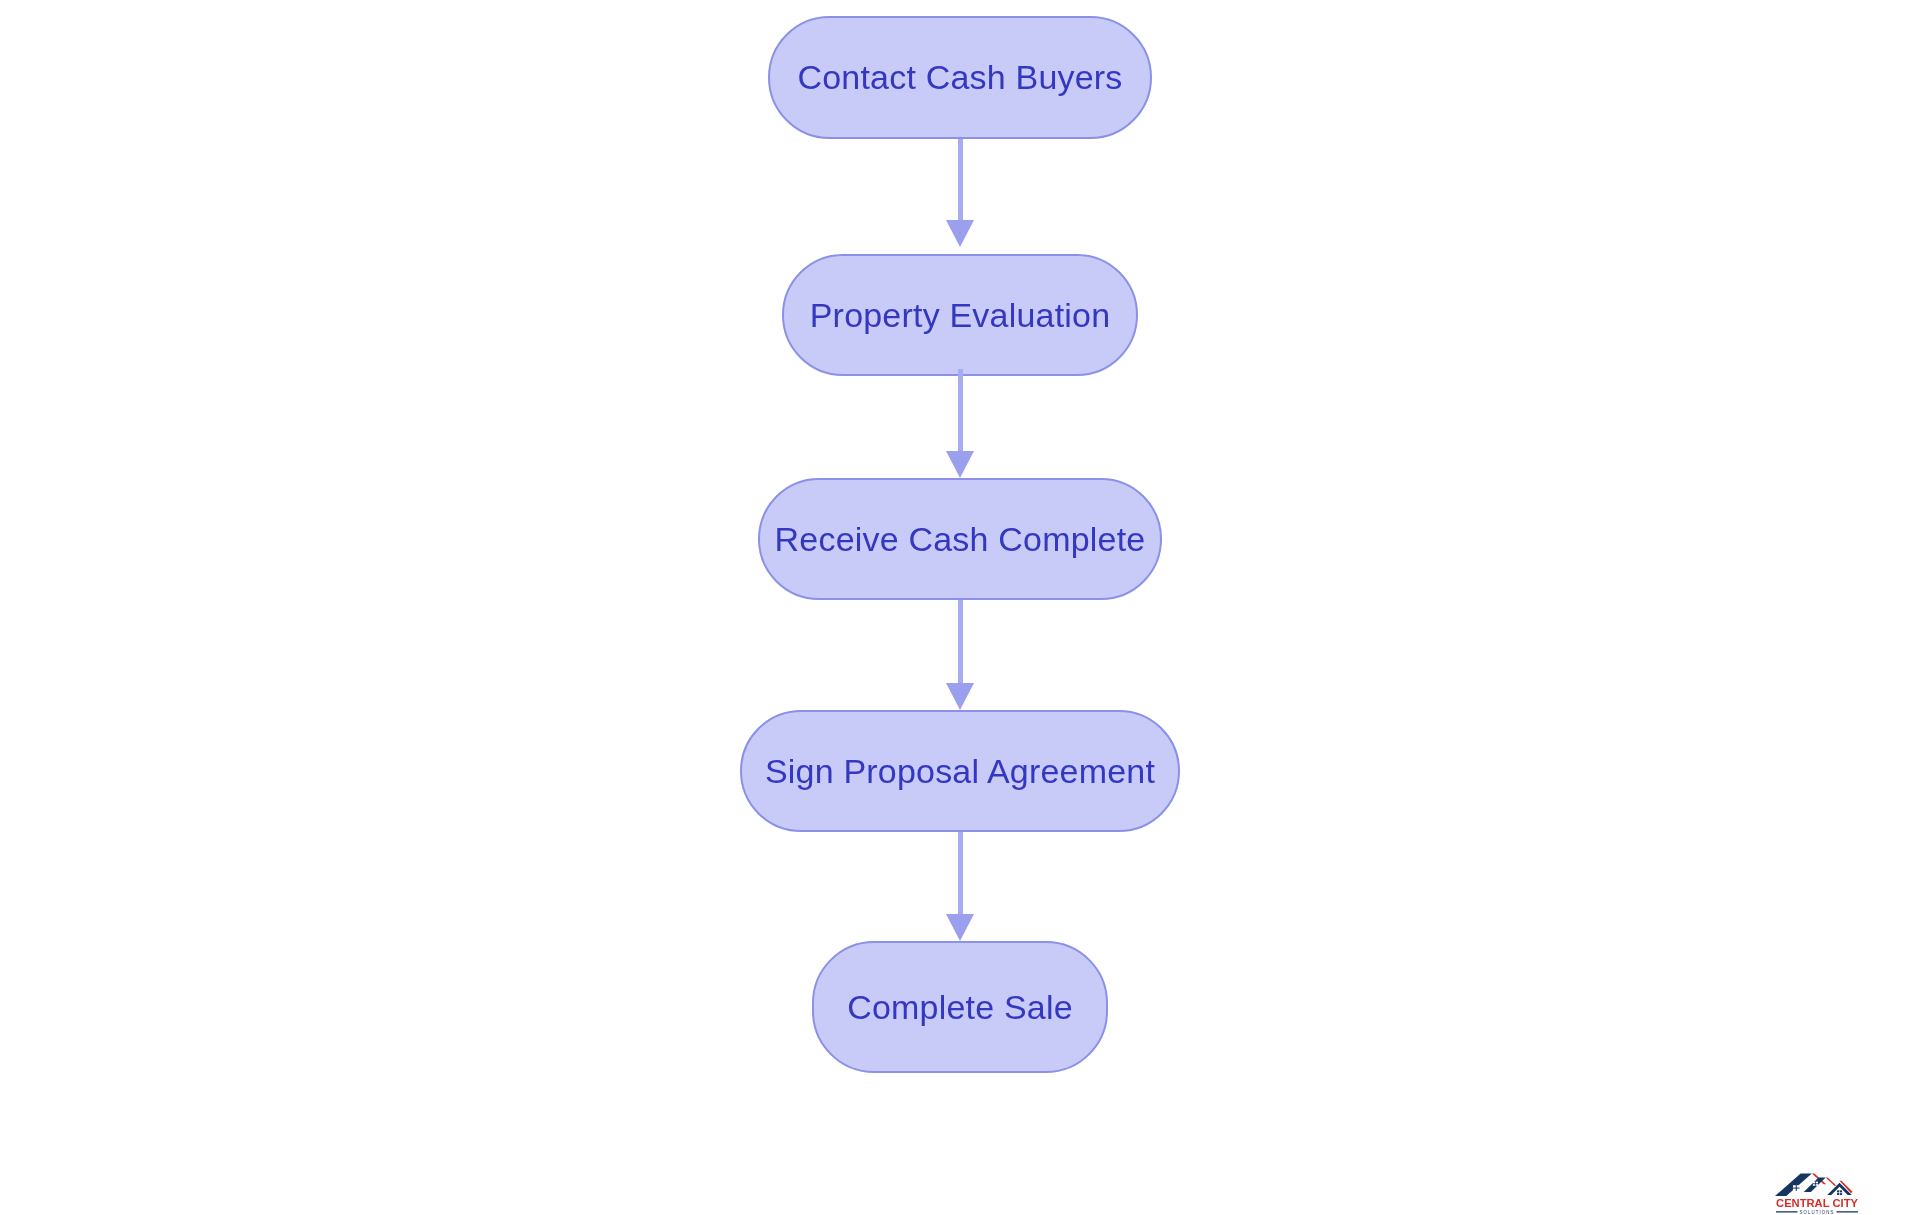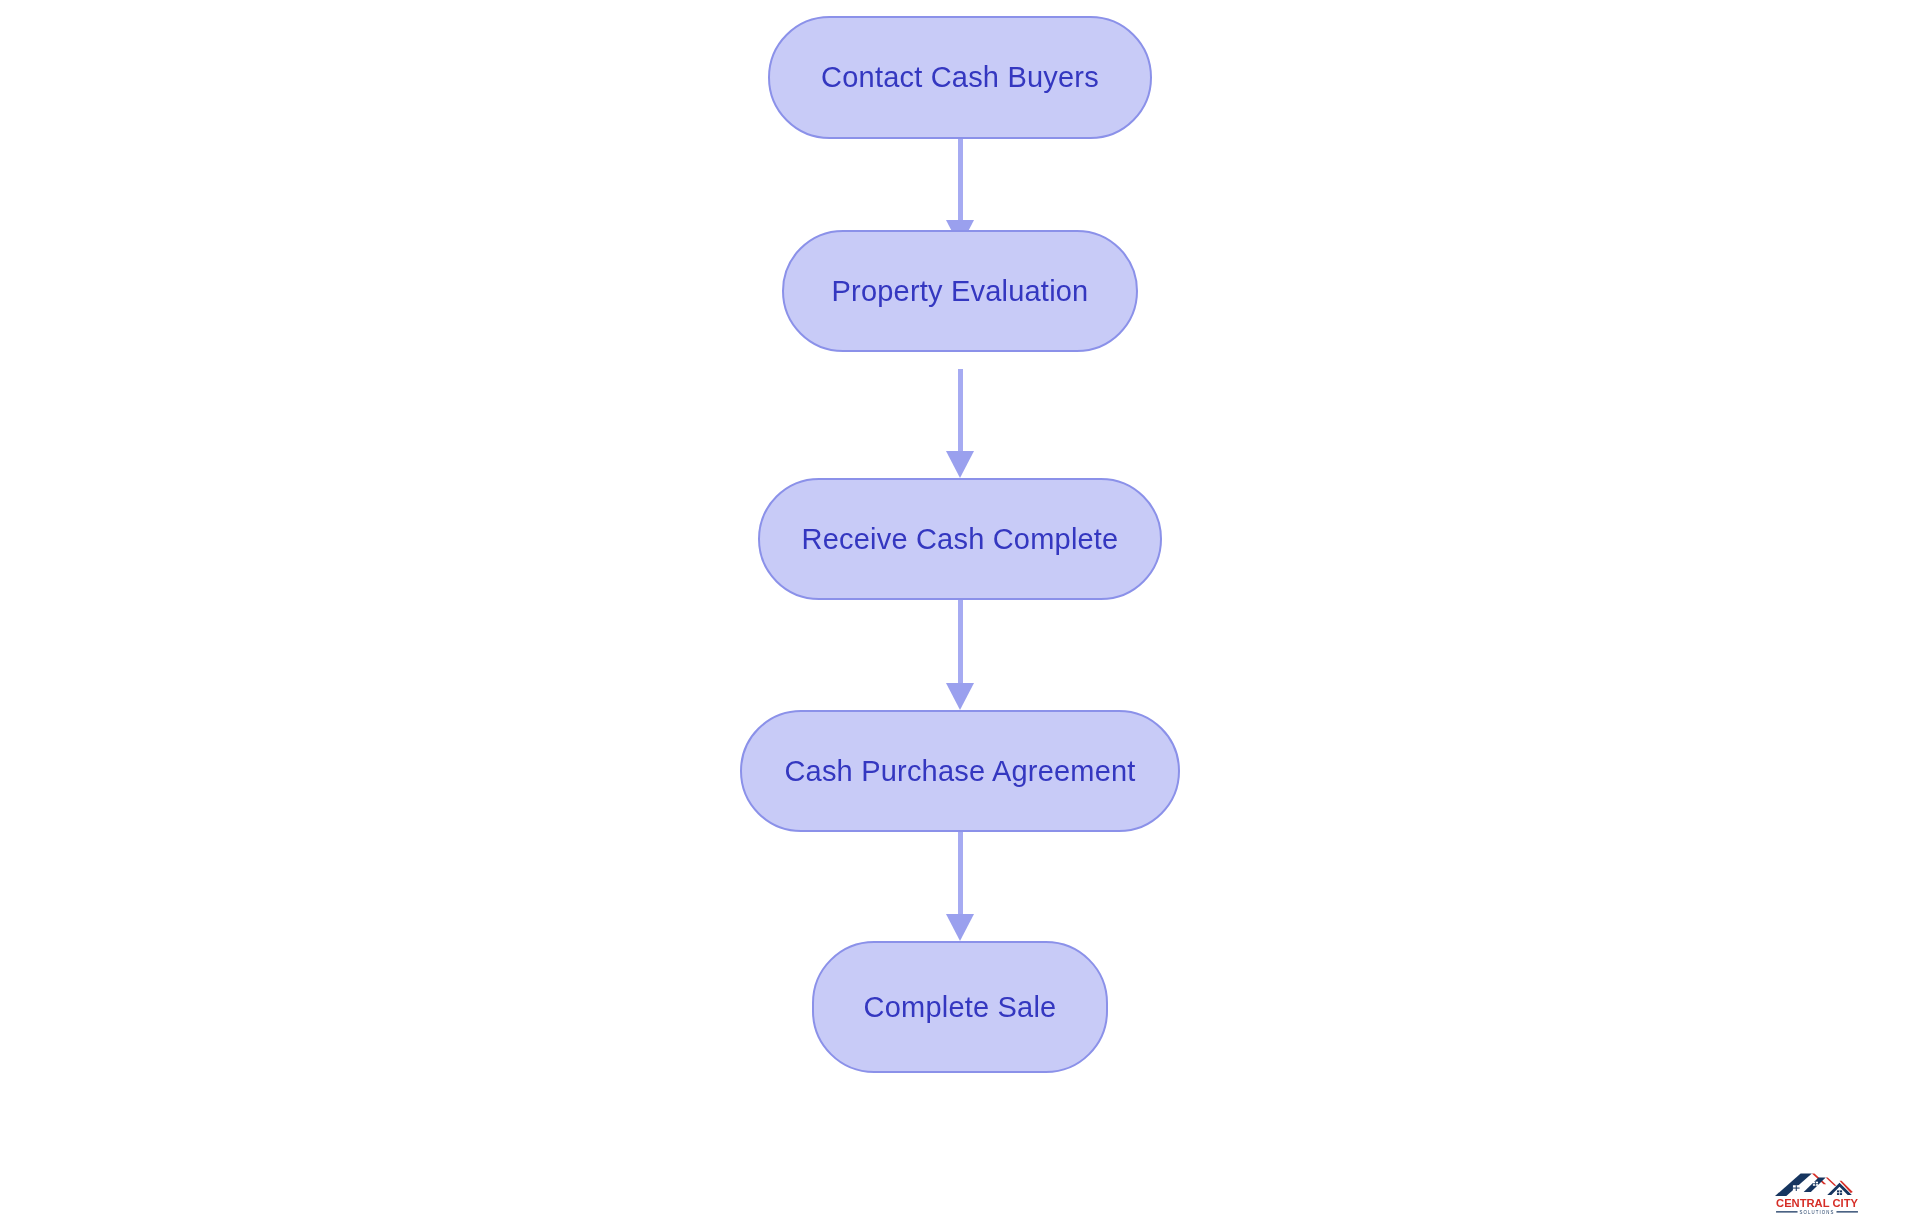--- a/index.html
+++ b/index.html
@@ -23,26 +23,26 @@
     position:absolute;left:0;top:0;width:1920px;height:1215px;
   }
   .node{
     position:absolute;
     box-sizing:border-box;
     background:var(--node-fill);
     border:2px solid var(--node-border);
     border-radius:62px;
     display:flex;align-items:center;justify-content:center;
     color:var(--node-text);
-    font-size:29px;
+    font-size:34px;
     letter-spacing:0.2px;
     white-space:nowrap;
   }
   .n1{left:768px;top:16px;width:384px;height:123px;}
-  .n2{left:782px;top:230px;width:356px;height:122px;}
+  .n2{left:782px;top:254px;width:356px;height:122px;}
   .n3{left:758px;top:478px;width:404px;height:122px;}
   .n4{left:740px;top:710px;width:440px;height:122px;}
   .n5{left:812px;top:941px;width:296px;height:132px;}
 
   .arrow{
     position:absolute;
     left:946px;width:28px;
     display:flex;flex-direction:column;align-items:center;
   }
   .a1{top:139px;height:108px;}
@@ -93,21 +93,21 @@
   <div class="node n3">
     <span>Receive Cash Complete</span>
   </div>
 
   <div class="arrow a3">
     <div class="shaft"></div>
     <div class="head"></div>
   </div>
 
   <div class="node n4">
-    <span>Cash Purchase Agreement</span>
+    <span>Sign Proposal Agreement</span>
   </div>
 
   <div class="arrow a4">
     <div class="shaft"></div>
     <div class="head"></div>
   </div>
 
   <div class="node n5">
     <span>Complete Sale</span>
   </div>

